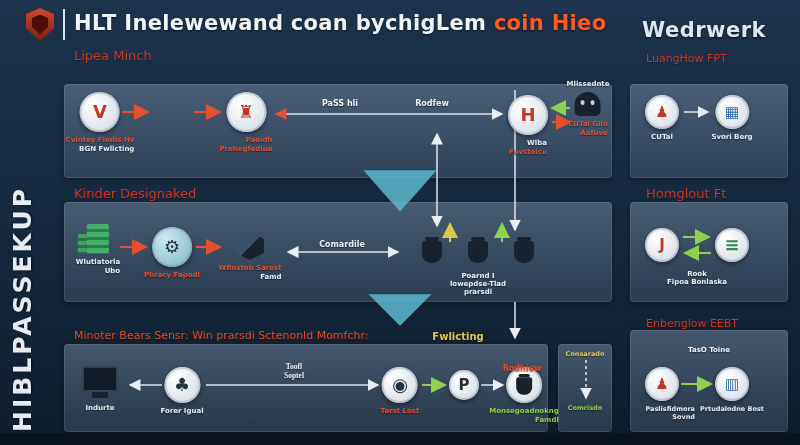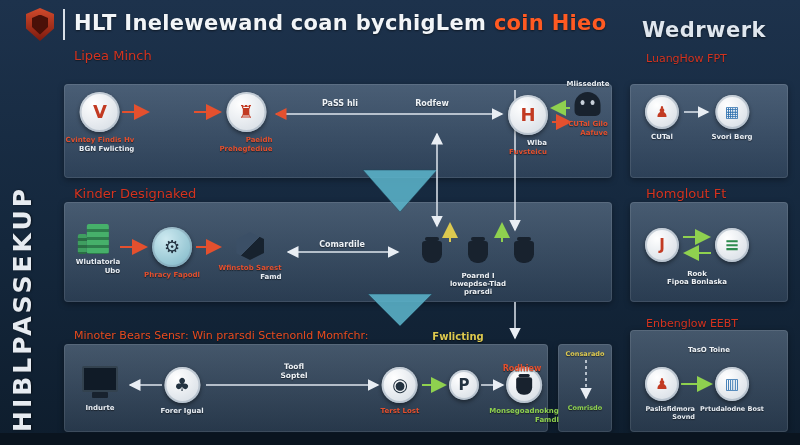--- a/index.html
+++ b/index.html
@@ -291,21 +291,21 @@
 
   <div class="node" style="left:182px;top:367px;">
     <div class="circle md">
       <span class="glyph big">♣</span>
     </div>
     <div class="nlabel">
       <span>Forer Igual</span>
     </div>
   </div>
 
-  <div class="flabel" style="left:294px;top:362px;font-size:7.5px;">
+  <div class="flabel" style="left:294px;top:362px;font-size:7.5px;font-family:Liberation Serif, serif;">
     <span>Toofl</span>
     <span>Soptel</span>
   </div>
 
   <div class="node" style="left:400px;top:367px;">
     <div class="circle md">
       <span class="glyph big">◉</span>
     </div>
     <div class="nlabel">
       <span class="red">Terst Lost</span>

